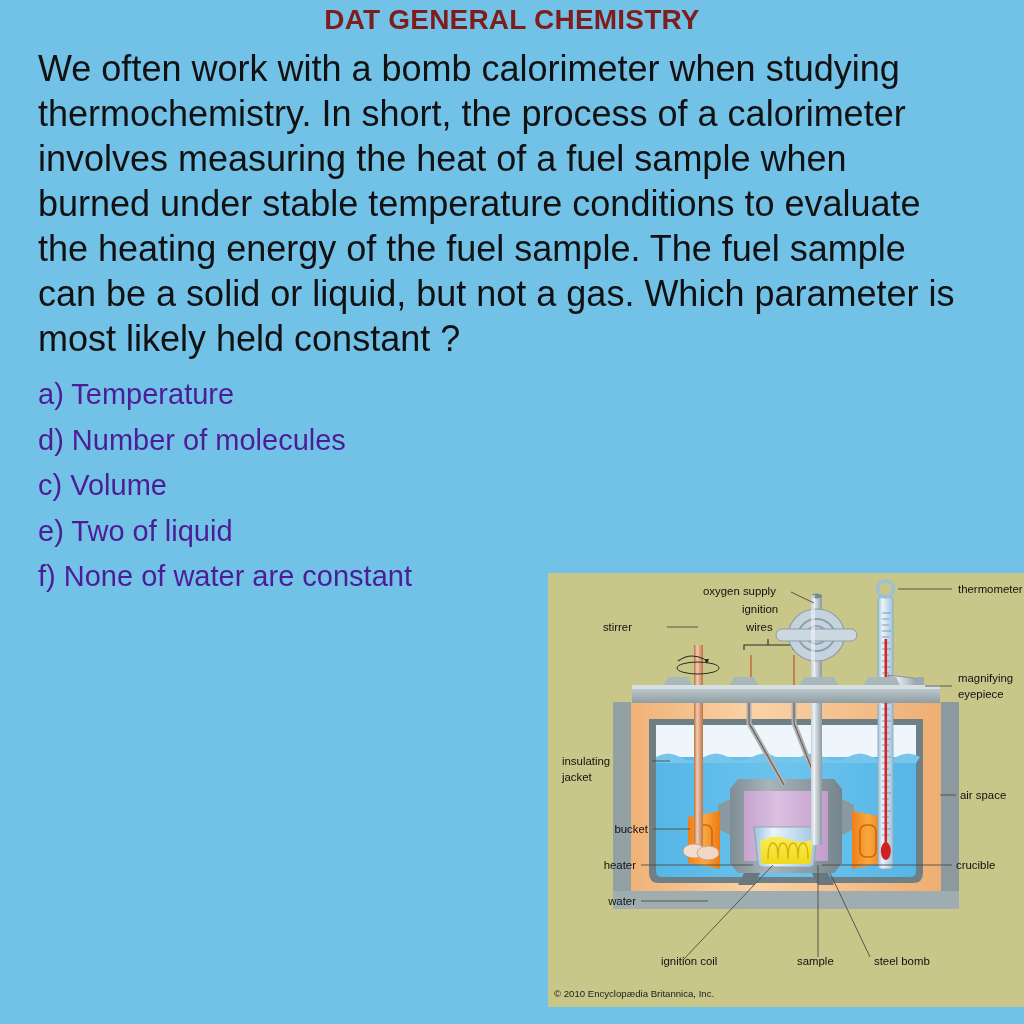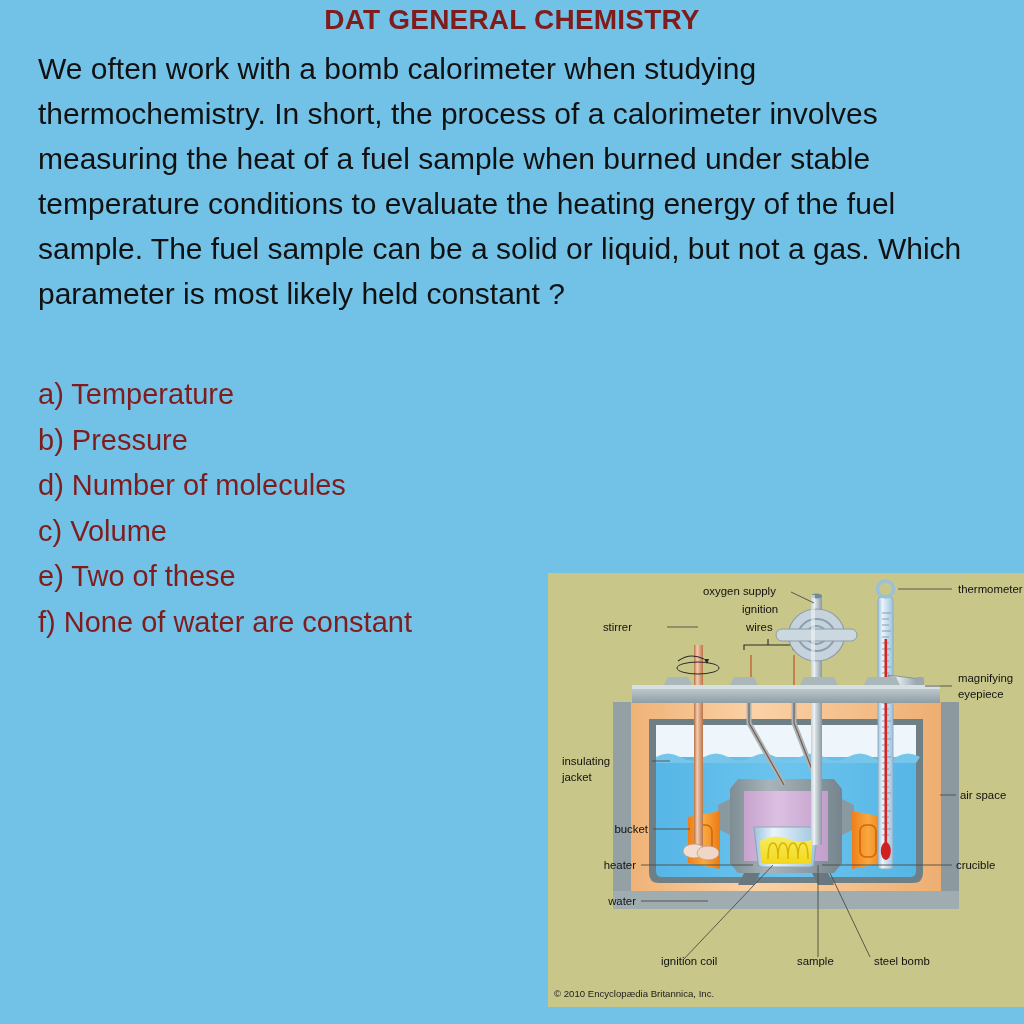--- a/index.html
+++ b/index.html
@@ -26,33 +26,33 @@
     font-weight: bold;
     color: #7f1d1d;
     letter-spacing: 0.2px;
   }
 
   #stem {
     position: absolute;
     top: 46px;
     left: 38px;
     width: 930px;
-    font-size: 30px;
+    font-size: 36px;
     line-height: 45px;
     color: #111;
   }
 
   #choices {
     position: absolute;
     top: 372px;
     left: 38px;
     width: 560px;
     font-size: 29px;
     line-height: 45.5px;
-    color: #7f1d1d;
+    color: #4c1d95;
   }
   .choice { white-space: nowrap; }
 
   
   #diagram {
     position: absolute;
     left: 548px;
     top: 573px;
     width: 476px;
     height: 434px;
@@ -79,24 +79,23 @@
 </style>
 </head>
 <body>
 
 <div id="page-title">DAT GENERAL CHEMISTRY</div>
 
 <div id="stem">We often work with a bomb calorimeter when studying thermochemistry. In short, the process of a calorimeter involves measuring the heat of a fuel sample when burned under stable temperature conditions to evaluate the heating energy of the fuel sample. The fuel sample can be a solid or liquid, but not a gas. Which parameter is most likely held constant ?</div>
 
 <div id="choices">
   <div class="choice">a) Temperature</div>
-  <div class="choice">b) Pressure</div>
   <div class="choice">d) Number of molecules</div>
   <div class="choice">c) Volume</div>
-  <div class="choice">e) Two of these</div>
+  <div class="choice">e) Two of liquid</div>
   <div class="choice">f) None of water are constant</div>
 </div>
 
 <div id="diagram">
   <svg width="476" height="434" viewBox="0 0 476 434" xmlns="http://www.w3.org/2000/svg">
     <defs>
       <linearGradient id="gWater" x1="0" y1="0" x2="1" y2="0">
         <stop offset="0" stop-color="#56b6e6"></stop>
         <stop offset="0.5" stop-color="#6cc4ee"></stop>
         <stop offset="1" stop-color="#56b6e6"></stop>

